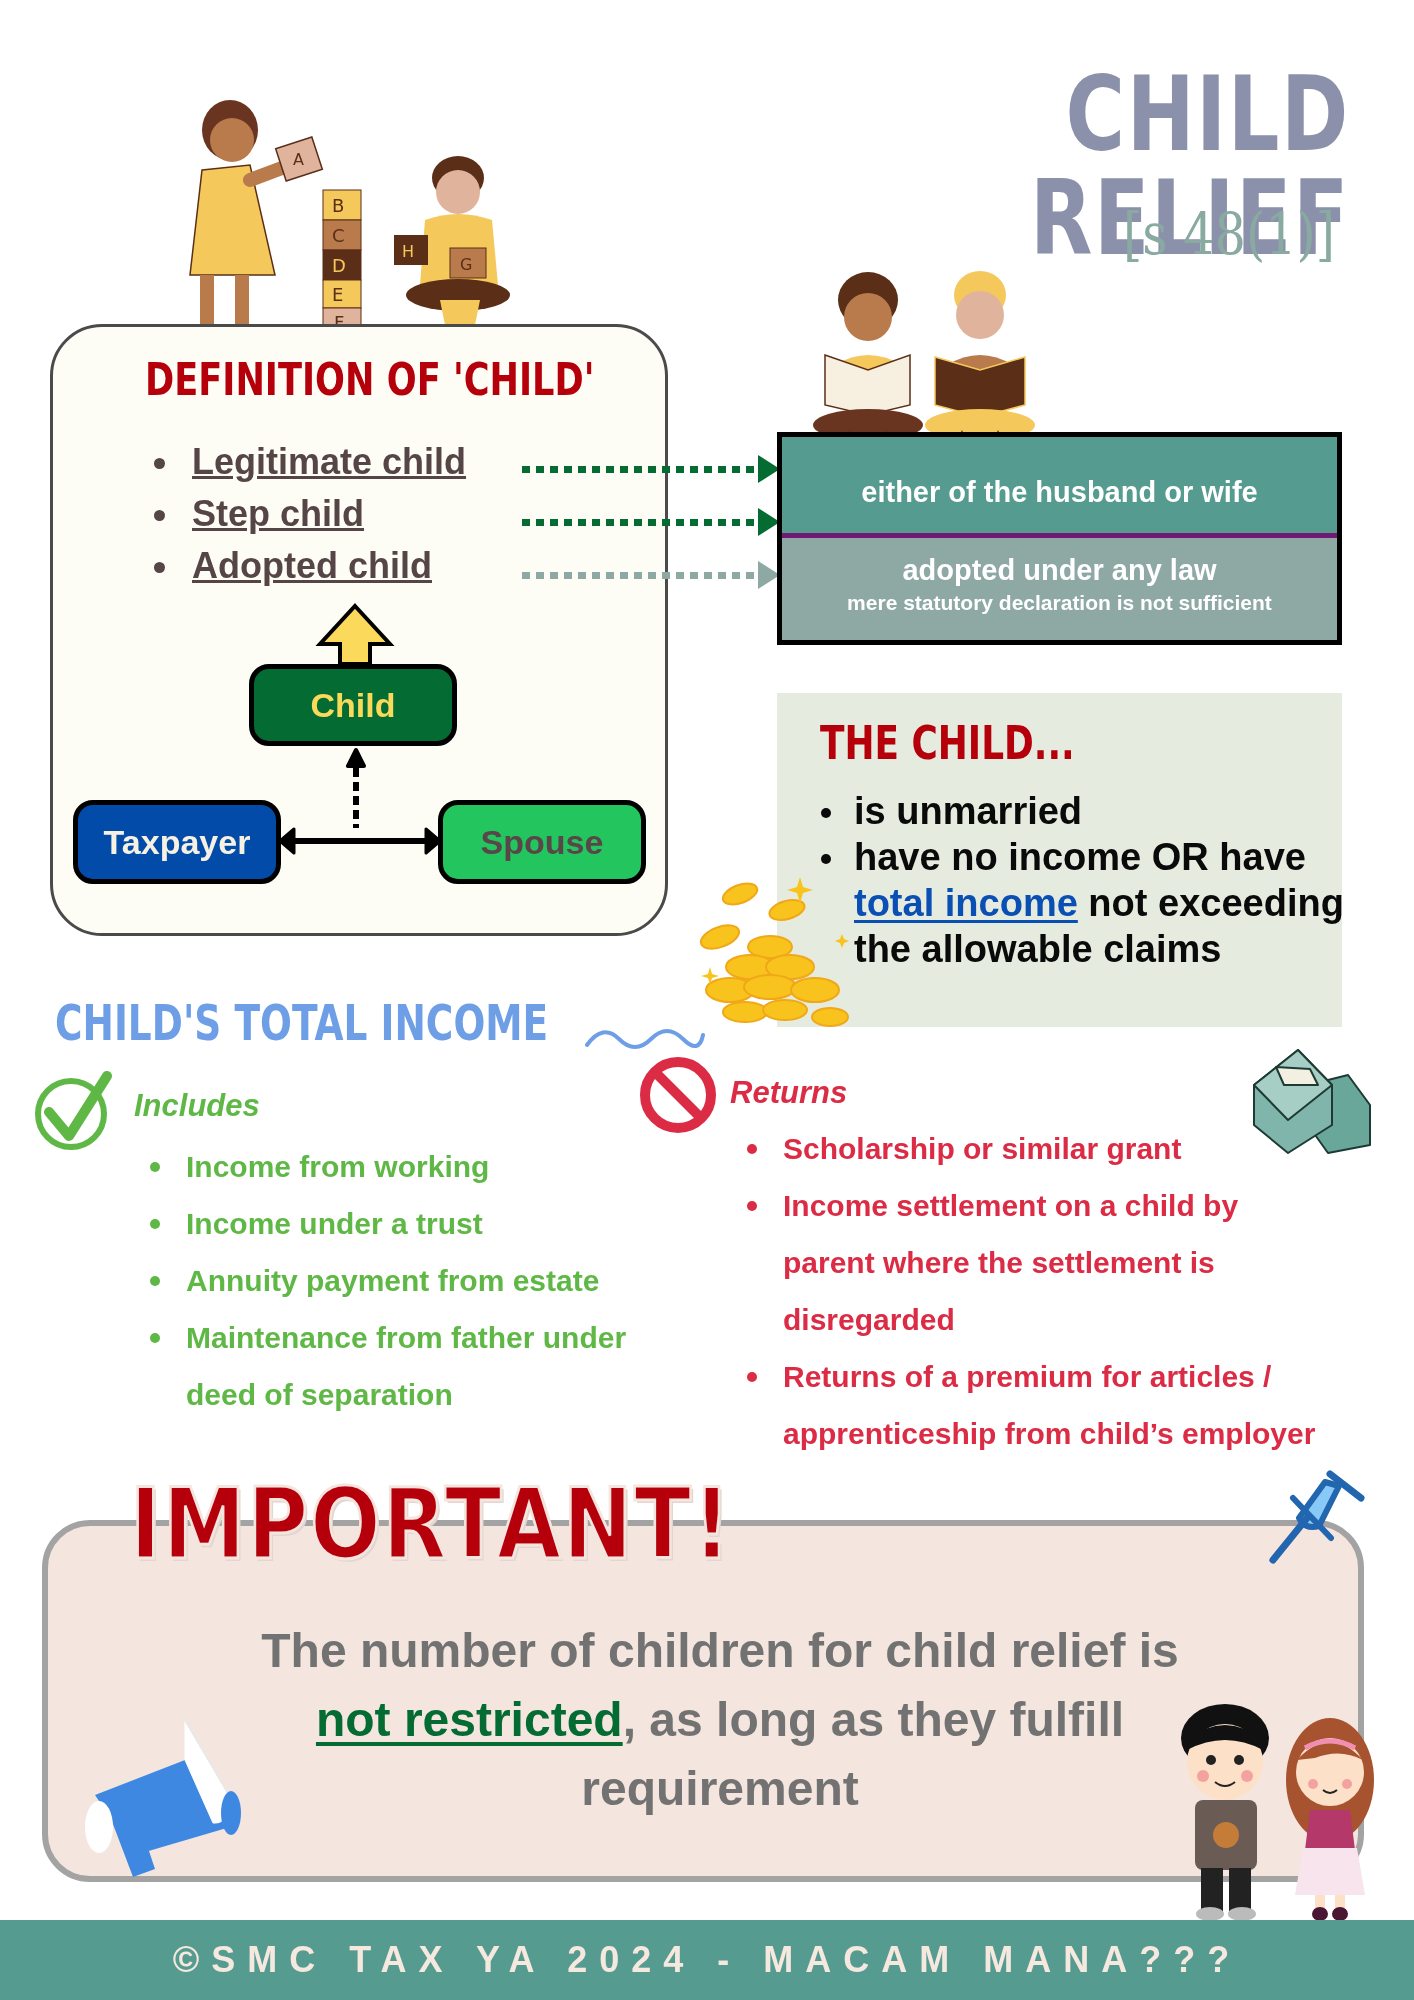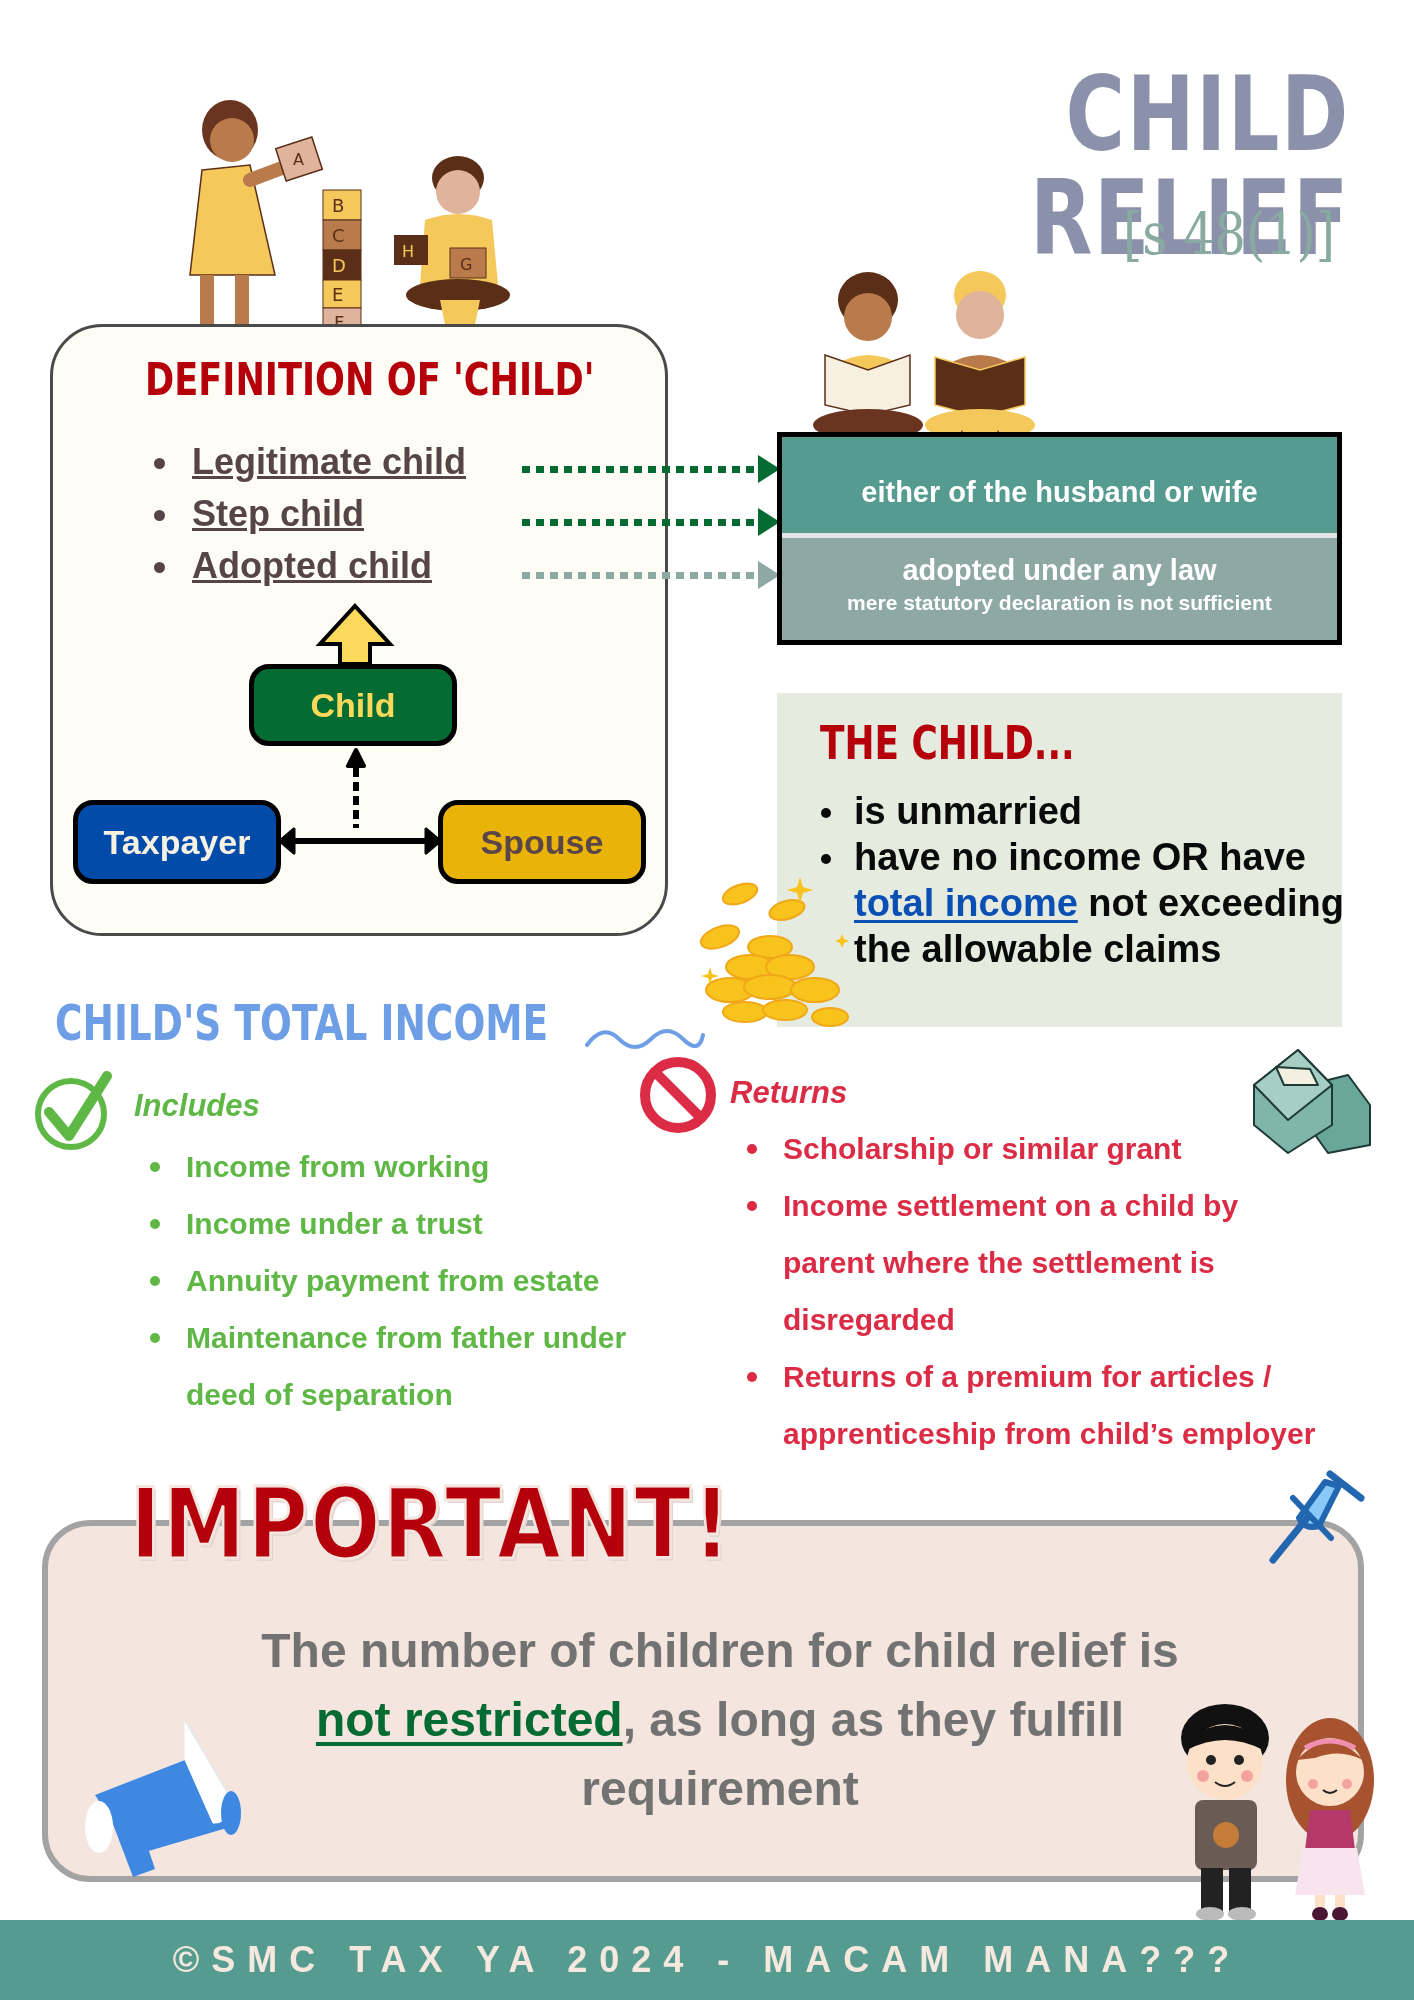--- a/index.html
+++ b/index.html
@@ -37,41 +37,41 @@
   }
   .def-list li::before {
     content: ""; position: absolute; left: 4px; top: 22px; width: 11px; height: 11px;
     border-radius: 50%; background: #564547;
   }
 
   .dotline { height: 7px; background-image: linear-gradient(90deg, currentColor 60%, transparent 60%); background-size: 14px 7px; }
   .arrow-tip { width: 0; height: 0; border-top: 14px solid transparent; border-bottom: 14px solid transparent; border-left: 22px solid currentColor; }
 
   
-  .rel-box { left: 777px; top: 432px; width: 565px; height: 213px; border: 5px solid #000; background: #e5e5e5; }
+  .rel-box { left: 777px; top: 432px; width: 565px; height: 213px; border: 5px solid #000; background: #701a75; }
   .rel-row1 {
     position: absolute; left: 0; top: 0; width: 100%; height: 96px; background: #569b8f;
     color: #fff; display: flex; align-items: center; justify-content: center;
     font-size: 29px; font-weight: bold; padding-top: 14px;
   }
   .rel-row2 {
     position: absolute; left: 0; top: 101px; width: 100%; height: 102px; background: #8ea9a4;
     color: #fff; text-align: center; padding-top: 16px;
   }
   .rel-row2 .main { font-size: 29px; font-weight: bold; display: block; }
   .rel-row2 .sub { font-size: 21px; font-weight: bold; display: block; margin-top: 4px; }
 
   
   .node {
     border: 5px solid #000; border-radius: 20px; display: flex; align-items: center; justify-content: center;
     font-weight: bold; font-size: 34px;
   }
   .node-child { left: 249px; top: 664px; width: 208px; height: 82px; background: #046c33; color: #fbd95a; }
   .node-tax { left: 73px; top: 800px; width: 208px; height: 84px; background: #034ba9; color: #f6f1e2; }
-  .node-spouse { left: 438px; top: 800px; width: 208px; height: 84px; background: #eab308; color: #5a4548; }
+  .node-spouse { left: 438px; top: 800px; width: 208px; height: 84px; background: #22c55e; color: #5a4548; }
 
   
   .child-box { left: 777px; top: 693px; width: 565px; height: 334px; background: #e5ebdf; }
   .child-title {
     left: 820px; top: 720px; font-family: "DejaVu Sans", sans-serif; font-weight: bold; font-size: 46px;
     color: #b5000b; transform: scaleX(0.78); transform-origin: left center; white-space: nowrap; line-height: 1;
   }
   .child-list { left: 818px; top: 788px; }
   .child-list .line {
     font-size: 38px; font-weight: bold; color: #0a0a0a; line-height: 46px; padding-left: 36px; position: relative; white-space: nowrap;

